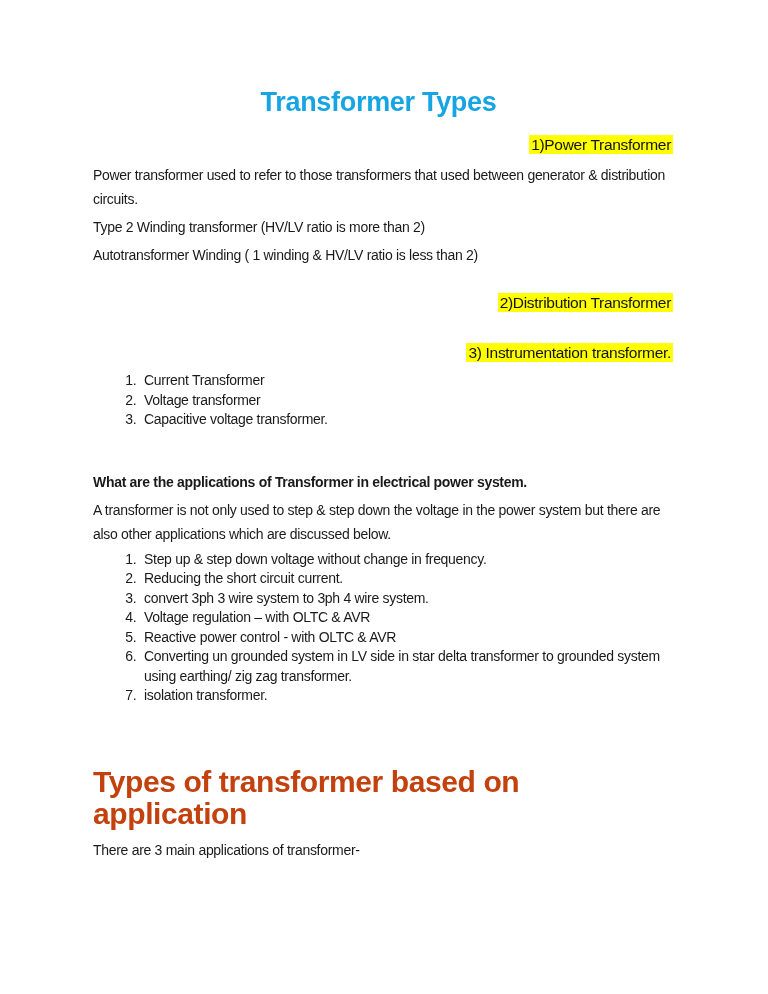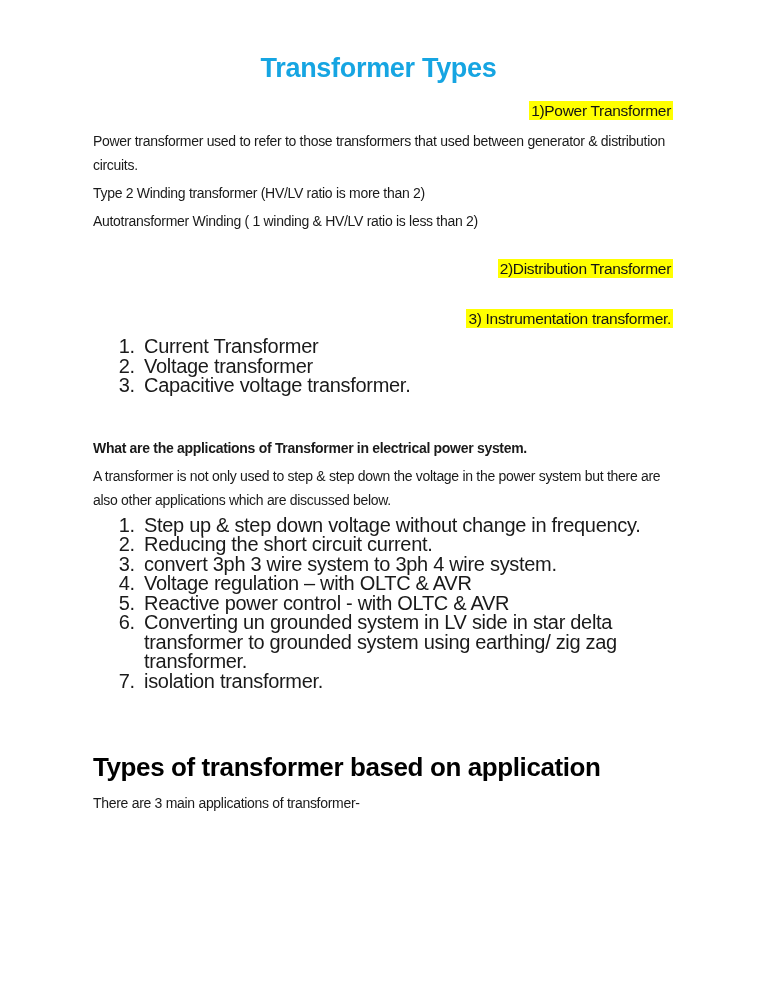--- a/index.html
+++ b/index.html
@@ -7,21 +7,21 @@
     --highlight_yellow:#FFFF00;
     --red_text:#FF3333;
     --body_black:#1a1a1a;
   }
   *{box-sizing:border-box;}
   html,body{margin:0;padding:0;background:#ffffff;}
   .page{
     width:748px;
     height:994px;
     background:#ffffff;
-    padding:52px 75px 0 93px;
+    padding:86px 75px 0 93px;
     font-family:"Liberation Sans",sans-serif;
     color:var(--body_black);
     overflow:hidden;
   }
   .doc-title{
     margin:0 0 14px -9px;
     font-size:27px;
     line-height:33px;
     font-weight:700;
     text-align:center;
@@ -44,34 +44,34 @@
     margin:0 0 4px;
     font-size:14px;
     line-height:24px;
     letter-spacing:-0.3px;
   }
   .bold{font-weight:700;}
   .red{color:var(--red_text);}
   ol.list{
     margin:0;
     padding-left:47px;
-    font-size:20px;
+    font-size:14px;
     line-height:19.5px;
     letter-spacing:-0.3px;
   }
   ol.list li{margin:0;padding-left:4px;}
   .sp-20{height:20px;}
   .sp-40{height:40px;}
   .sp-60{height:60px;}
   .big-heading{
     margin:0 0 8px;
-    font-size:26px;
+    font-size:30px;
     line-height:32px;
     font-weight:700;
-    color:#000000;
+    color:#c2410c;
     letter-spacing:-0.4px;
   }
 </style>
 </head>
 <body>
 
 <div class="page">
 
   <h1 class="doc-title">Transformer Types</h1>
 

